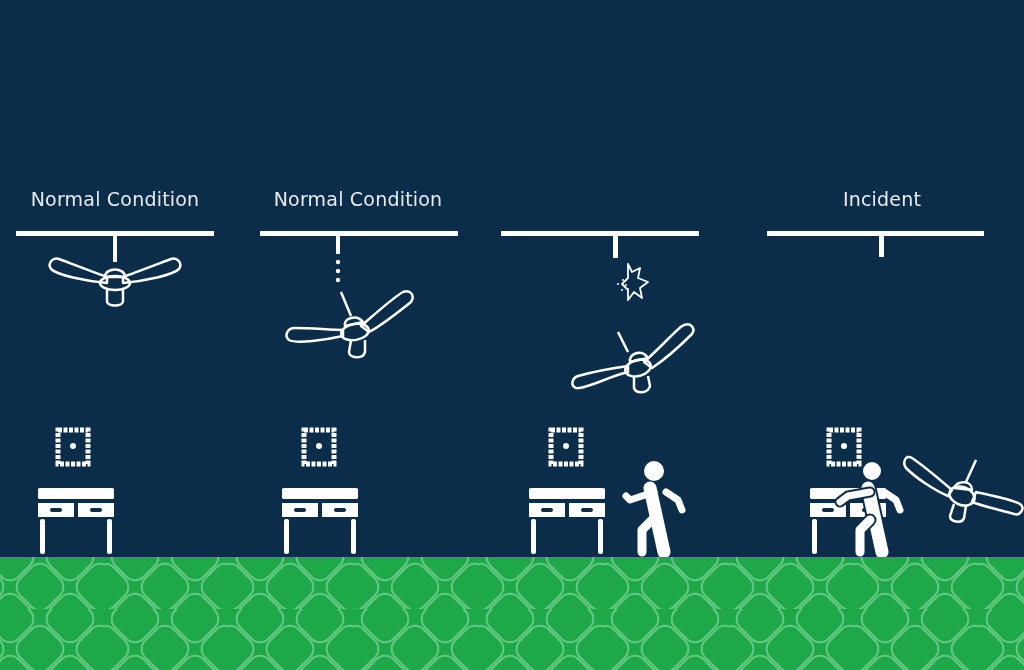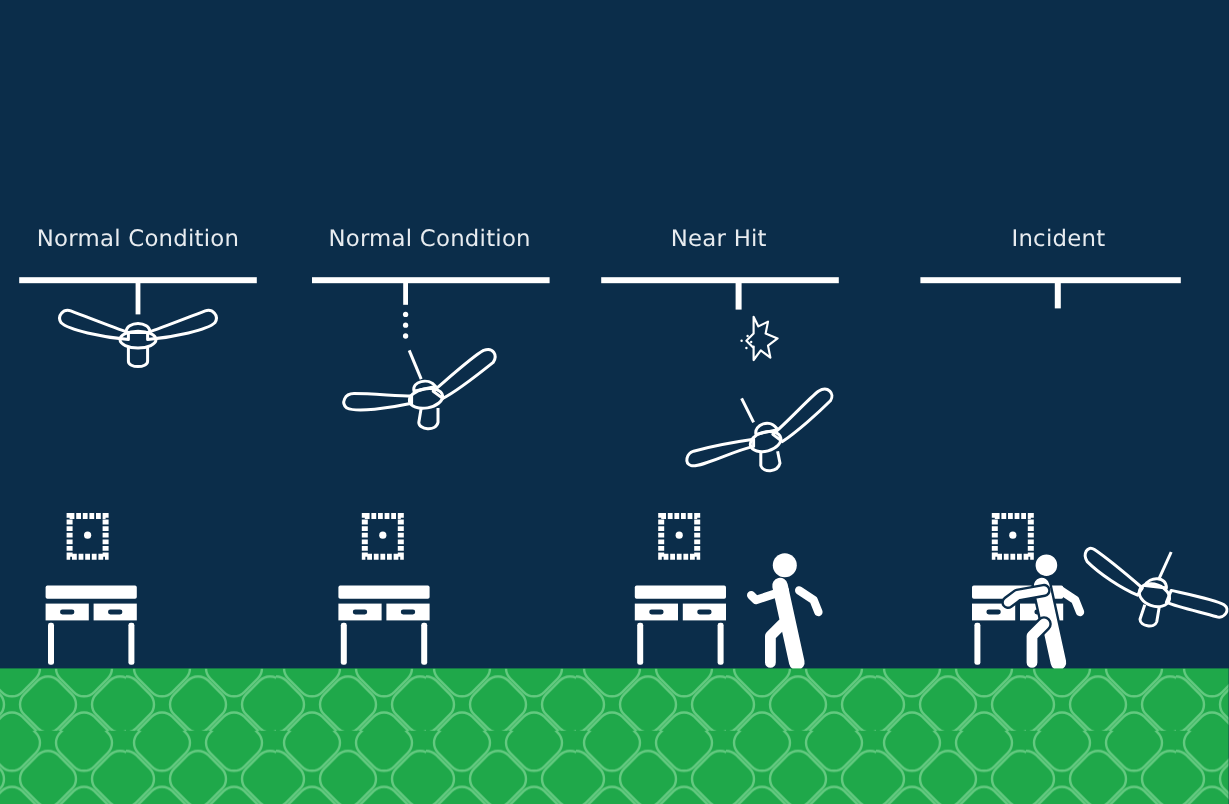--- a/index.html
+++ b/index.html
@@ -67,21 +67,20 @@
   <svg class="art" style="left:282px;top:488px;" width="76" height="66" viewBox="0 0 76 66">
     <rect x="0" y="0" width="76" height="11" rx="1.5" fill="#fff"></rect>
     <rect x="0" y="15" width="36" height="14" fill="#fff"></rect>
     <rect x="40" y="15" width="36" height="14" fill="#fff"></rect>
     <rect x="12" y="20" width="12" height="4" rx="2" fill="#0b2d4a"></rect>
     <rect x="52" y="20" width="12" height="4" rx="2" fill="#0b2d4a"></rect>
     <rect x="2" y="31" width="5" height="35" rx="2" fill="#fff"></rect>
     <rect x="69" y="31" width="5" height="35" rx="2" fill="#fff"></rect>
   </svg>
 
-  <div class="label" style="left:501px;width:196px;">Near Hit</div>
   <div class="ceiling" style="left:501px;width:198px;"></div>
   <div class="mount" style="left:613px;height:24px;width:5px;"></div>
   <svg class="art" style="left:616px;top:262px;" width="34" height="40" viewBox="0 0 34 40">
     <path d="M12 2 L16 10 L24 6 L22 16 L32 20 L24 26 L26 36 L18 30 L12 38 L12 28 L6 22 L12 16 Z" fill="none" stroke="#fff" stroke-width="1.8" stroke-linejoin="round"></path>
     <circle cx="2" cy="22" r="1" fill="#fff"></circle>
       <circle cx="7" cy="18" r="1" fill="#fff"></circle>
       <circle cx="10" cy="23" r="1" fill="#fff"></circle>
       <circle cx="6" cy="28" r="1" fill="#fff"></circle>
       <circle cx="12" cy="27" r="1" fill="#fff"></circle>
   </svg>

